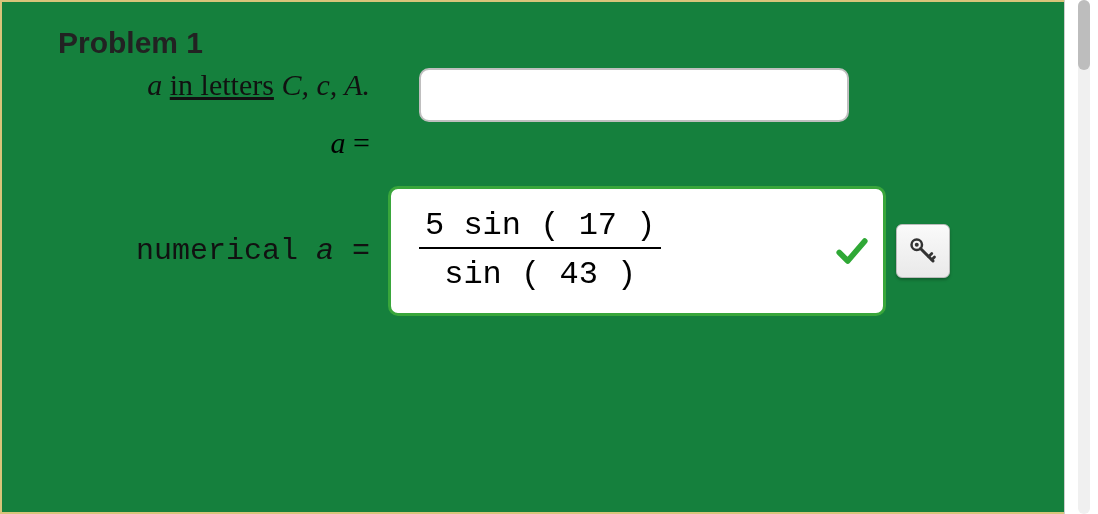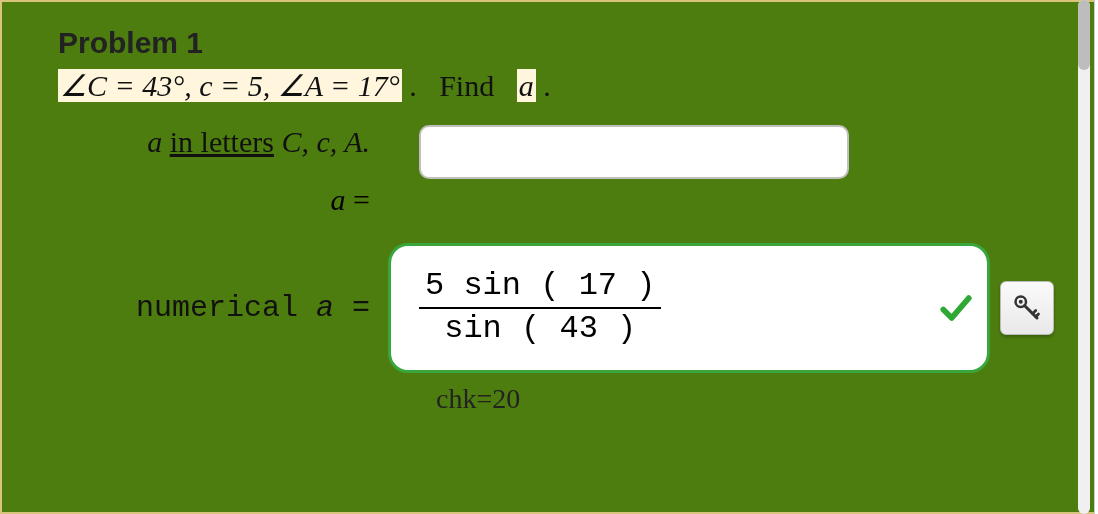--- a/index.html
+++ b/index.html
@@ -13,21 +13,21 @@
     overflow: hidden;
     position: relative;
   }
   .page-wrap {
     width: 1098px;
     height: 514px;
     display: flex;
   }
   .content-area {
     flex: 1;
-    background: #4d7c0f;
+    background: #15803d;
     border-top: 2px solid #d8c47a;
     border-left: 2px solid #d8c47a;
     border-bottom: 2px solid #d8c47a;
     padding: 24px 40px 20px 56px;
     position: relative;
   }
   .scrollbar-col {
     width: 34px;
     background: #fff;
     position: relative;
@@ -110,45 +110,45 @@
     font-size: 28px;
     color: #222;
     padding-top: 2px;
   }
   .answer-row {
     display: flex;
     align-items: center;
     font-family: Liberation Mono, monospace;
   }
   .answer-box {
-    width: 602px;
+    width: 498px;
     height: 130px;
     border: 3px solid #39a63b;
-    border-radius: 20px;
+    border-radius: 10px;
     background: #fff;
     display: flex;
     align-items: center;
     justify-content: flex-start;
     padding: 0 28px;
     position: relative;
   }
   .frac {
     display: inline-block;
     text-align: center;
     font-size: 32px;
     line-height: 1.15;
   }
   .frac .num {
     display: block;
     border-bottom: 2px solid #000;
     padding: 0 6px 2px 6px;
   }
   .frac .den {
     display: block;
-    padding-top: 2px;
+    padding-top: 8px;
   }
   .check-icon {
     position: absolute;
     right: 14px;
     top: 50%;
     transform: translateY(-50%);
     width: 34px;
     height: 34px;
   }
   .key-btn {
@@ -172,28 +172,20 @@
   .ital { font-style: italic; }
 </style>
 </head>
 <body>
 
 <div class="page-wrap">
   <div class="content-area">
 
     <div class="heading">Problem 1</div>
 
-    <div class="math-line">
-      <span class="math ital"><span>∠C</span> = <span>43°</span>, <span>c</span> = <span>5</span>, <span>∠A</span> = <span>17°</span></span>
-      <span> . &nbsp;</span>
-      <span class="find">Find</span>
-      <span>&nbsp;</span>
-      <span class="math ital">a</span>
-      <span> .</span>
-    </div>
 
     <div class="row">
       <div class="label-col">
         <span class="ital">a</span>
         <span> </span>
         <span class="inlet">in letters</span>
         <span class="ital"> C, c, A.</span>
       </div>
       <input class="input-box" type="text" value="" style="">
     </div>
@@ -223,24 +215,20 @@
         <svg viewBox="0 0 24 24">
           <circle cx="7" cy="7" r="4.2" fill="none" stroke="#333" stroke-width="2"></circle>
           <circle cx="7" cy="7" r="1.6" fill="#333"></circle>
           <line x1="10" y1="10" x2="20" y2="20" stroke="#333" stroke-width="2.4" stroke-linecap="round"></line>
           <line x1="16.5" y1="16.5" x2="19" y2="14" stroke="#333" stroke-width="2.2" stroke-linecap="round"></line>
           <line x1="19" y1="19" x2="21.2" y2="16.8" stroke="#333" stroke-width="2.2" stroke-linecap="round"></line>
         </svg>
       </div>
     </div>
 
-    <div class="chk2-row">
-      <div style="width:348px;"></div>
-      <div class="chk-text" style="padding-left:30px;">chk=20</div>
-    </div>
 
   </div>
 
   <div class="scrollbar-col">
     <div class="scrollbar-track">
       <div class="scrollbar-thumb"></div>
     </div>
   </div>
 </div>
 

